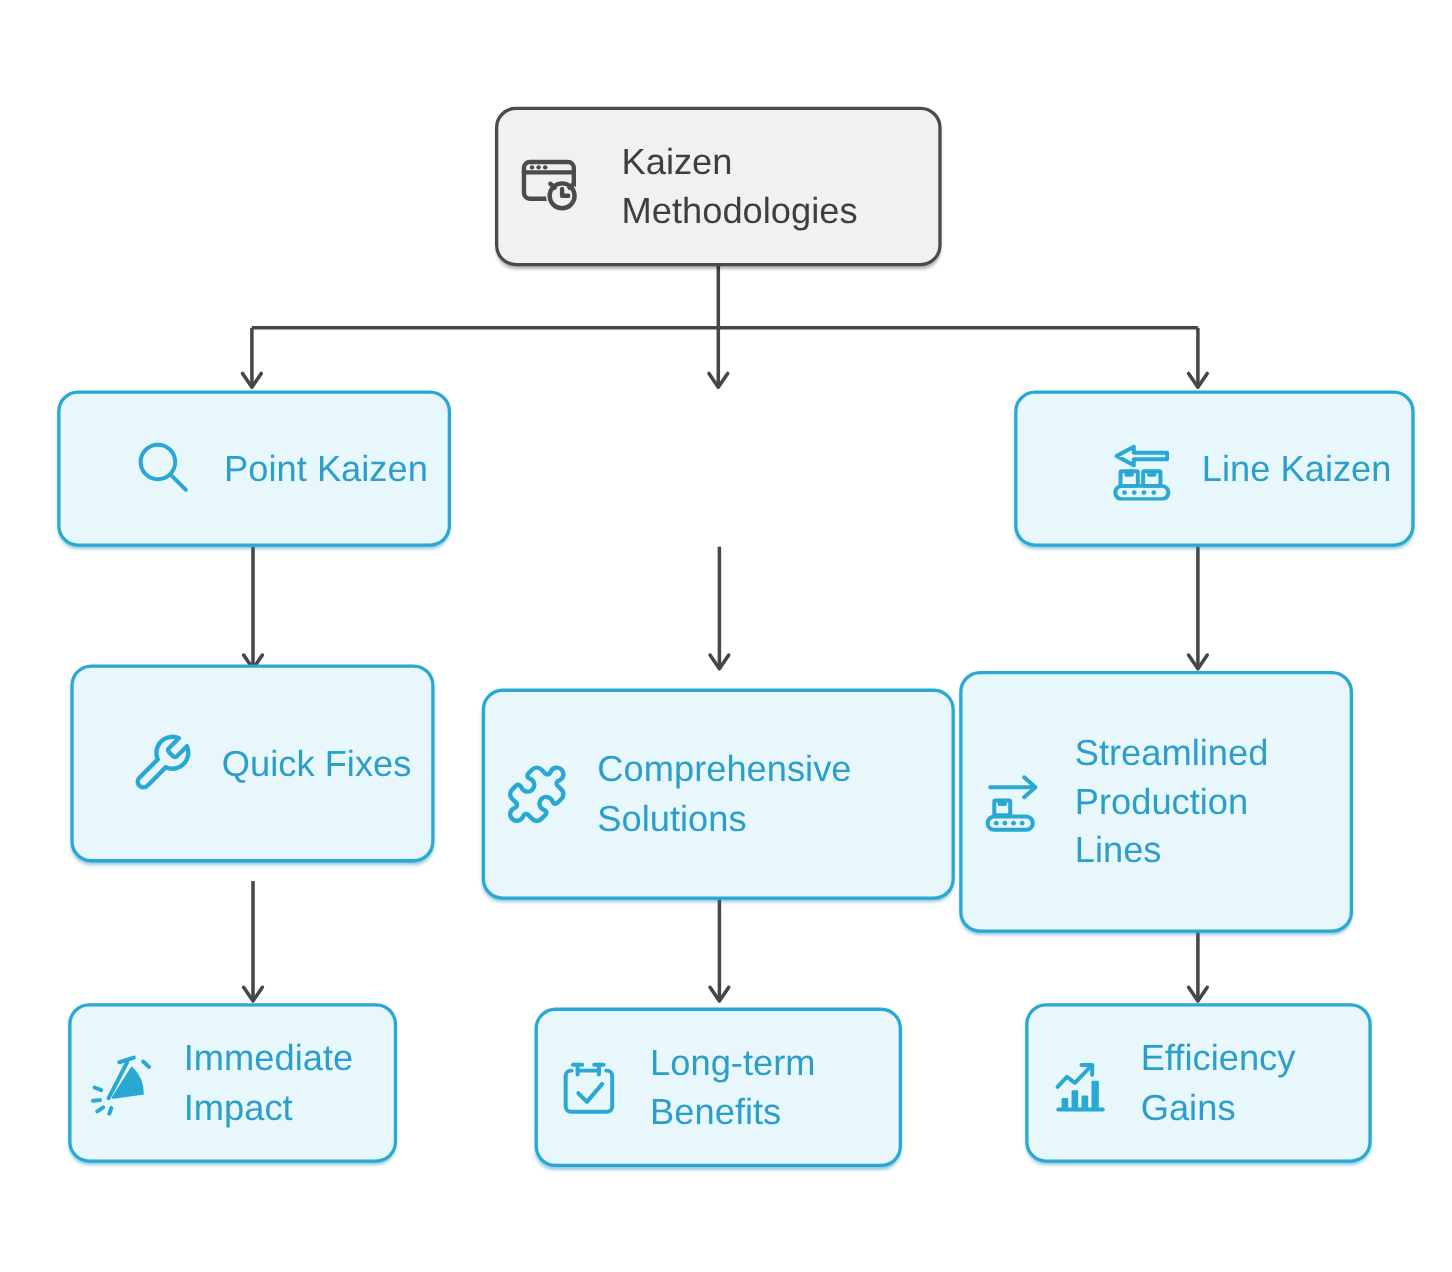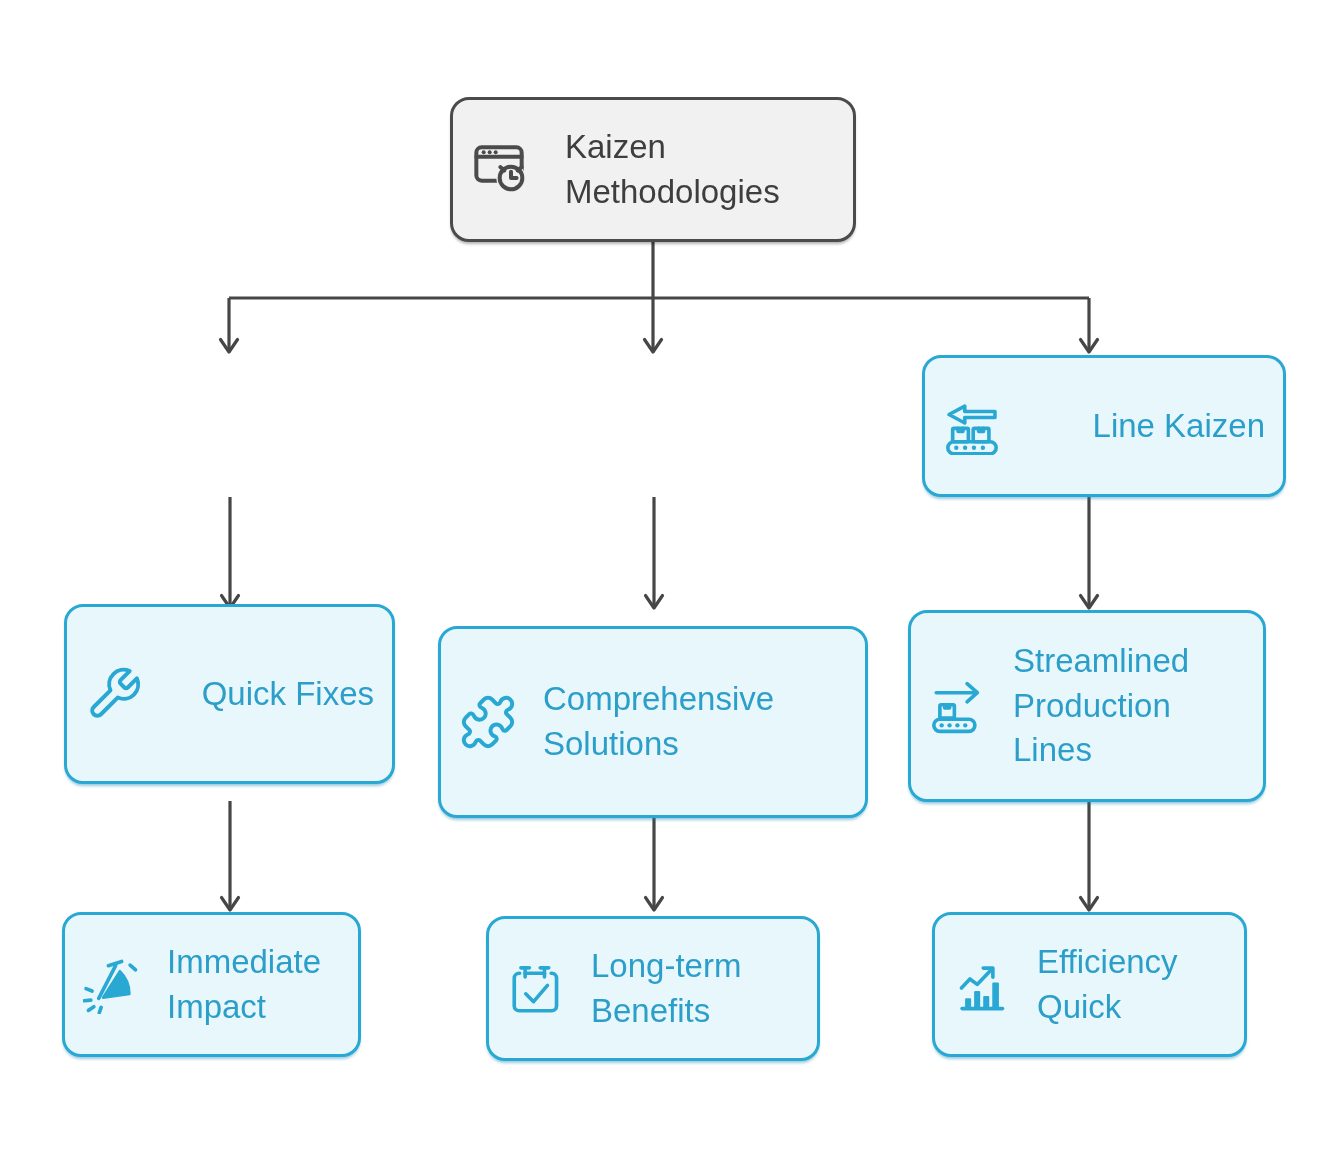--- a/index.html
+++ b/index.html
@@ -10,21 +10,21 @@
     --root-border:#4b4b4b;
     --text-dark:#3e3e3e;
     --connector:#464646;
   }
   html,body{margin:0;padding:0;background:#ffffff;}
   body{font-family:"Liberation Sans","DejaVu Sans",sans-serif;}
   .canvas{position:relative;width:1320px;height:1156px;background:#ffffff;overflow:hidden;}
   .connectors{position:absolute;left:0;top:0;z-index:0;}
   .node{
     position:absolute;z-index:1;
-    display:flex;align-items:center;justify-content:space-between;gap:26px;
+    display:flex;align-items:center;justify-content:flex-end;gap:26px;
     box-sizing:border-box;padding:0 18px;
     border:3px solid var(--accent-blue);
     border-radius:19px;
     background:var(--node-fill);
     color:var(--text-blue);
     font-size:33px;line-height:1.36;
     box-shadow:0 3px 3px -1px rgba(30,140,180,0.45);
   }
   .node .icon{flex:none;width:58px;height:58px;color:var(--accent-blue);}
   .node .icon svg{width:100%;height:100%;display:block;}
@@ -87,20 +87,29 @@
         <circle class="mask-gray" cx="30" cy="30" r="11" stroke="none"></circle>
         <circle class="stroked" cx="30" cy="30" r="8.5"></circle>
         <line class="stroked" x1="22" y1="21.8" x2="25" y2="24.4"></line>
         <line class="stroked" x1="38" y1="21.8" x2="35" y2="24.4"></line>
         <path class="stroked" d="M30 30 L30 25.4 M30 30 L34.2 30"></path>
       </svg>
     </span>
     <span class="label">Kaizen Methodologies</span>
   </div>
 
+  <div class="node" style="left:52px;top:355px;width:358px;height:142px">
+    <span class="icon">
+      <svg viewBox="0 0 48 48">
+        <circle class="stroked" cx="19.5" cy="19" r="13"></circle>
+        <line class="stroked" x1="29" y1="28.5" x2="40.5" y2="40"></line>
+      </svg>
+    </span>
+    <span class="label">Point Kaizen</span>
+  </div>
 
 
   <div class="node" style="left:922px;top:355px;width:364px;height:142px">
     <span class="icon">
       <svg viewBox="0 0 48 48">
         <path class="stroked" d="M43 12 H18 V7.5 L5 14.5 L18 21.5 V17 H43 Z"></path>
         <rect class="stroked" x="8" y="26" width="13" height="11" rx="1"></rect>
         <path class="stroked" d="M12.5 26 v2.6 h4 v-2.6"></path>
         <rect class="stroked" x="25" y="26" width="13" height="11" rx="1"></rect>
         <path class="stroked" d="M29.5 26 v2.6 h4 v-2.6"></path>
@@ -125,21 +134,21 @@
 
   <div class="node" style="left:438px;top:626px;width:430px;height:192px">
     <span class="icon">
       <svg viewBox="0 0 24 24">
         <path class="stroked24" d="M19.439 7.85c-.049.322.059.648.289.878l1.568 1.568c.47.47.706 1.087.706 1.704s-.235 1.233-.706 1.704l-1.611 1.611a.98.98 0 0 1-.837.276c-.47-.07-.802-.48-.968-.925a2.501 2.501 0 1 0-3.214 3.214c.446.166.855.497.925.968a.979.979 0 0 1-.276.837l-1.61 1.61a2.404 2.404 0 0 1-1.705.707 2.402 2.402 0 0 1-1.704-.706l-1.568-1.568a1.026 1.026 0 0 0-.877-.29c-.493.074-.84.504-1.02.968a2.5 2.5 0 1 1-3.237-3.237c.464-.18.894-.527.967-1.02a1.026 1.026 0 0 0-.289-.877l-1.568-1.568A2.402 2.402 0 0 1 1.998 12c0-.617.236-1.234.706-1.704L4.23 8.77c.24-.24.581-.353.917-.303.515.077.877.528 1.073 1.01a2.5 2.5 0 1 0 3.259-3.259c-.482-.196-.933-.558-1.01-1.073-.05-.336.062-.676.303-.917l1.525-1.525A2.402 2.402 0 0 1 12 1.998c.617 0 1.234.236 1.704.706l1.568 1.568c.23.23.556.338.877.29.493-.074.84-.504 1.02-.968a2.5 2.5 0 1 1 3.237 3.237c-.464.18-.894.527-.967 1.02z"></path>
       </svg>
     </span>
     <span class="label">Comprehensive Solutions</span>
   </div>
 
-  <div class="node" style="left:908px;top:610px;width:358px;height:192px">
+  <div class="node" style="left:872px;top:610px;width:358px;height:238px">
     <span class="icon">
       <svg viewBox="0 0 48 48">
         <line class="stroked" x1="6" y1="13" x2="39" y2="13"></line>
         <path class="stroked" d="M31.5 5.5 L40 13 L31.5 20.5"></path>
         <rect class="stroked" x="9" y="23" width="12" height="11" rx="1"></rect>
         <path class="stroked" d="M13 23 v2.6 h4 v-2.6"></path>
         <rect class="stroked" x="4" y="35" width="34" height="10" rx="5"></rect>
         <circle class="dot" cx="10.5" cy="40" r="1.8"></circle>
         <circle class="dot" cx="17" cy="40" r="1.8"></circle>
         <circle class="dot" cx="23.5" cy="40" r="1.8"></circle>
@@ -185,16 +194,16 @@
       <svg viewBox="0 0 48 48">
         <path class="stroked" d="M7 26.5 L14 19 L20 23.5 L32.5 10.5"></path>
         <path class="stroked" d="M25 10 H33 V17.5"></path>
         <rect class="dot" x="10" y="35" width="5" height="8" rx="1"></rect>
         <rect class="dot" x="17.5" y="29" width="5" height="14" rx="1"></rect>
         <rect class="dot" x="25" y="33" width="5" height="10" rx="1"></rect>
         <rect class="dot" x="32.5" y="22" width="5.5" height="21" rx="1"></rect>
         <line class="stroked" x1="7.5" y1="43.5" x2="41" y2="43.5"></line>
       </svg>
     </span>
-    <span class="label">Efficiency Quick</span>
+    <span class="label">Efficiency Gains</span>
   </div>
 
 </div>
 
 </body></html>

